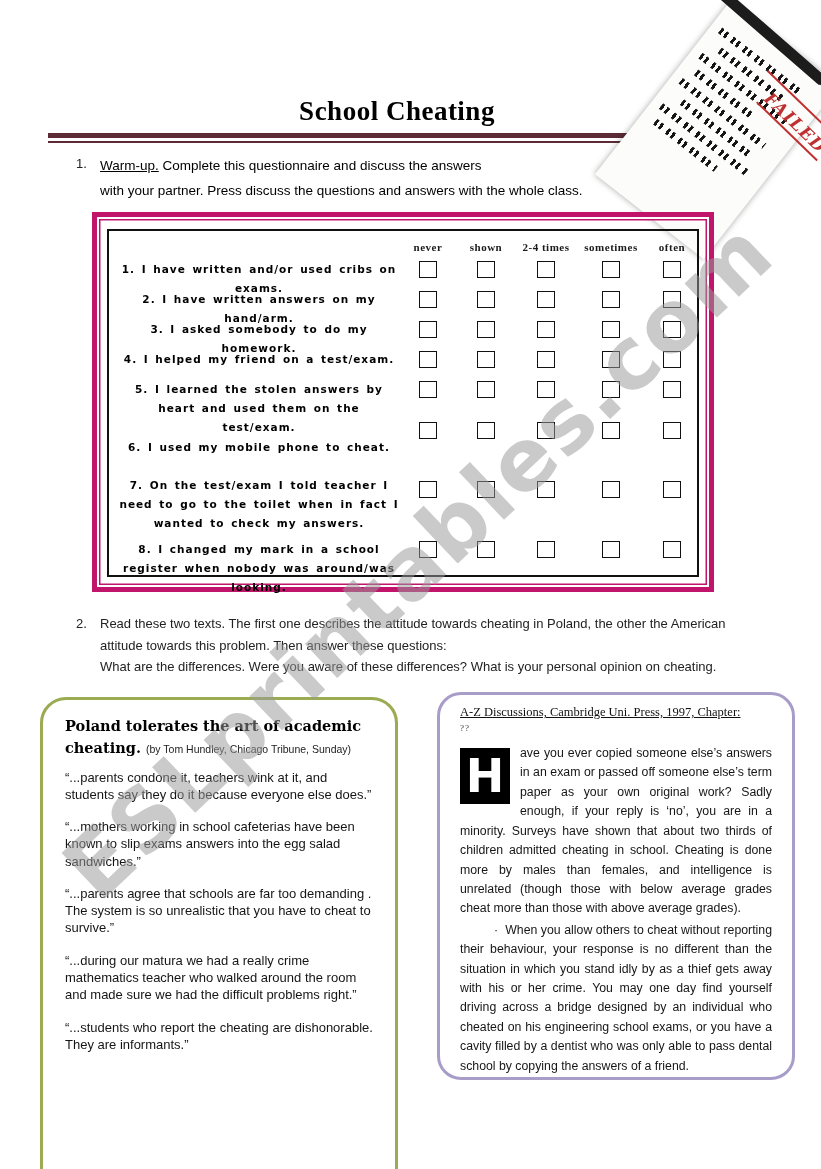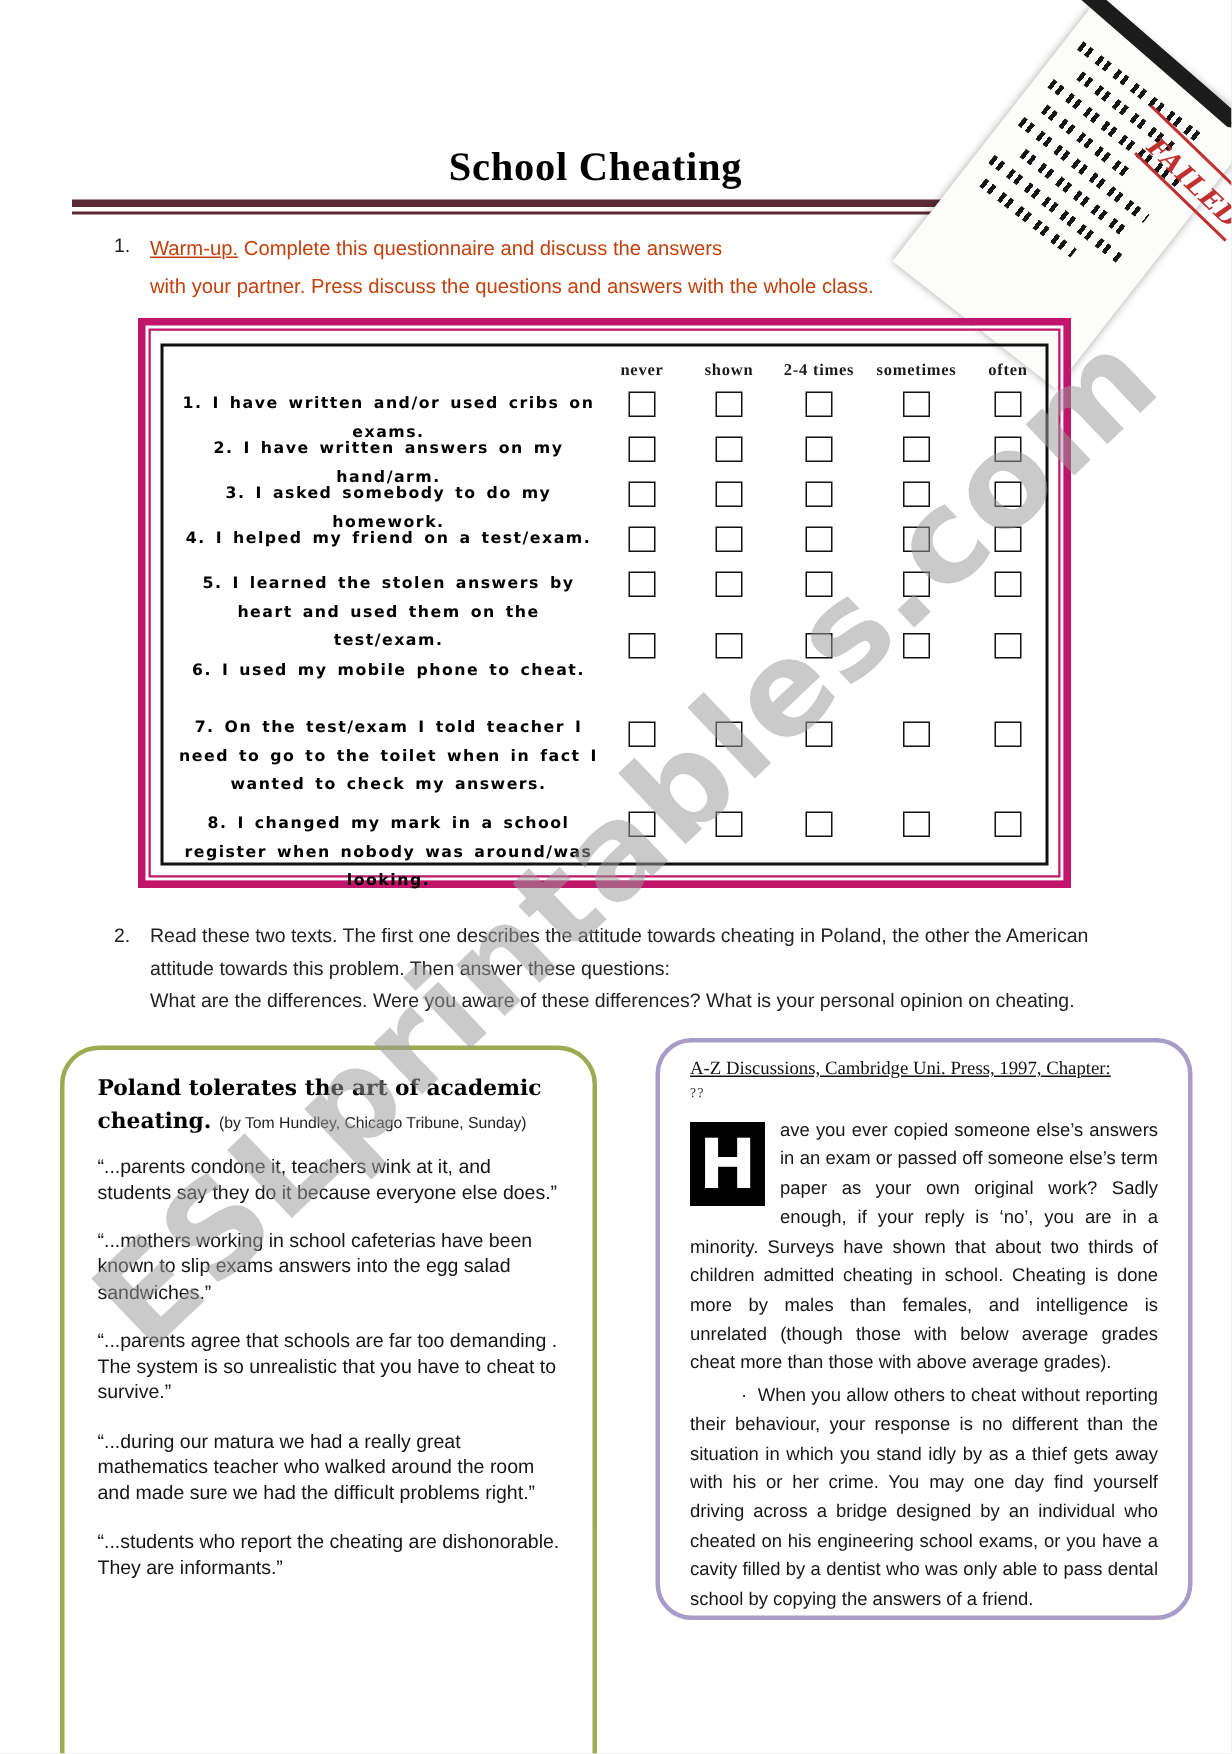--- a/index.html
+++ b/index.html
@@ -30,21 +30,21 @@
   .mrow{height:7px;margin-bottom:9px;
     background:repeating-linear-gradient(90deg,#161616 0 3px,transparent 3px 6px,#161616 6px 9px,transparent 9px 15px);}
   .stamp{position:absolute;top:46px;right:-30px;transform:rotate(6deg);color:#c03030;
     font-family:"DejaVu Serif",serif;font-weight:bold;font-style:italic;font-size:17px;
     letter-spacing:1px;border-bottom:2px solid #c03030;padding:0 3px 1px;}
   .stamp:before{content:"";position:absolute;top:-9px;left:-14px;width:115%;height:2px;background:#c03030;}
 
   
   .tnum{position:absolute;font-size:13px;color:#222;}
   .t1num{left:76px;top:156px;}
-  .t1text{position:absolute;left:100px;top:153px;width:540px;font-size:13.5px;line-height:25px;color:#c2410c;}
+  .t1text{position:absolute;left:100px;top:153px;width:540px;font-size:13.5px;line-height:25px;color:#000000;}
   .ul{text-decoration:underline;}
   .t2num{left:76px;top:616px;}
   .t2text{position:absolute;left:100px;top:613px;width:672px;font-size:13px;line-height:21.5px;color:#222;}
 
   
   .qframe{position:absolute;left:92px;top:212px;width:622px;height:380px;box-sizing:border-box;
     border:5px solid #c0156b;box-shadow:inset 0 0 0 2px #fff,inset 0 0 0 3.5px #c0156b;}
   .qinner{position:absolute;left:10px;top:12px;right:10px;bottom:10px;border:2px solid #111;
     padding:6px 0 0 10px;box-sizing:border-box;}
   .qhead{display:flex;font-family:Liberation Serif, serif;font-weight:bold;font-size:11px;
@@ -286,21 +286,21 @@
     <div>What are the differences. Were you aware of these differences? What is your personal opinion on cheating.</div>
   </div>
 
   <div class="pbox">
     <p class="pol-title">
       <span>Poland tolerates the art of academic cheating</span><span>. </span><span class="pt-attr">(by Tom Hundley, Chicago Tribune, Sunday)</span>
     </p>
     <p class="quote">“...parents condone it, teachers wink at it, and students say they do it because everyone else does.”</p>
     <p class="quote">“...mothers working in school cafeterias have been known to slip exams answers into the egg salad sandwiches.”</p>
     <p class="quote">“...parents agree that schools are far too demanding . The system is so unrealistic that you have to cheat to survive.”</p>
-    <p class="quote">“...during our matura we had a really great mathematics teacher who walked around the room and made sure we had the difficult problems right.”</p>
+    <p class="quote">“...during our matura we had a really crime mathematics teacher who walked around the room and made sure we had the difficult problems right.”</p>
     <p class="quote">“...students who report the cheating are dishonorable. They are informants.”</p>
   </div>
 
   <div class="ubox">
     <div class="us-src">
       <span class="ul src1">A-Z Discussions, Cambridge Uni. Press, 1997, Chapter:</span><br>
       <span class="src2">??</span>
     </div>
     <div class="us-body">
       <p class="us-p1">

